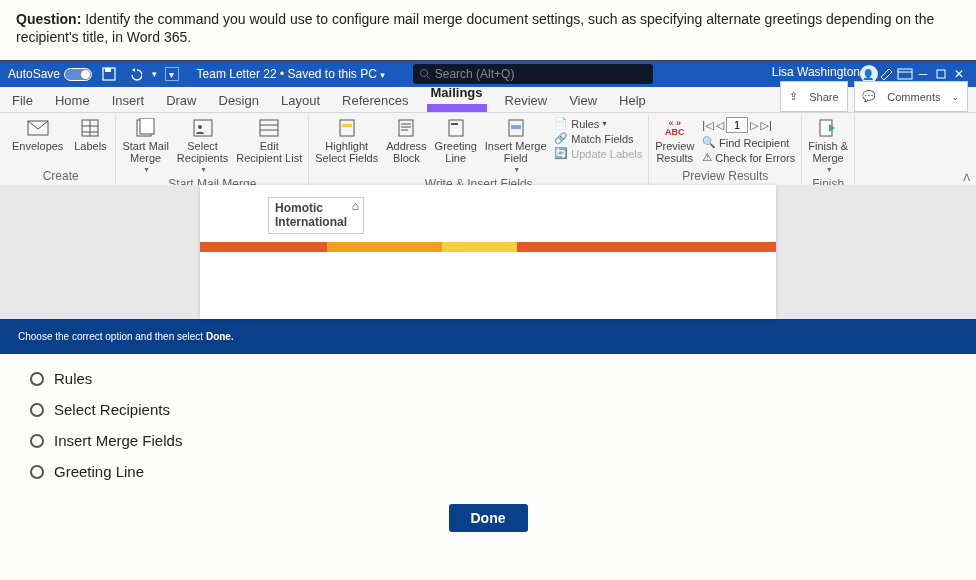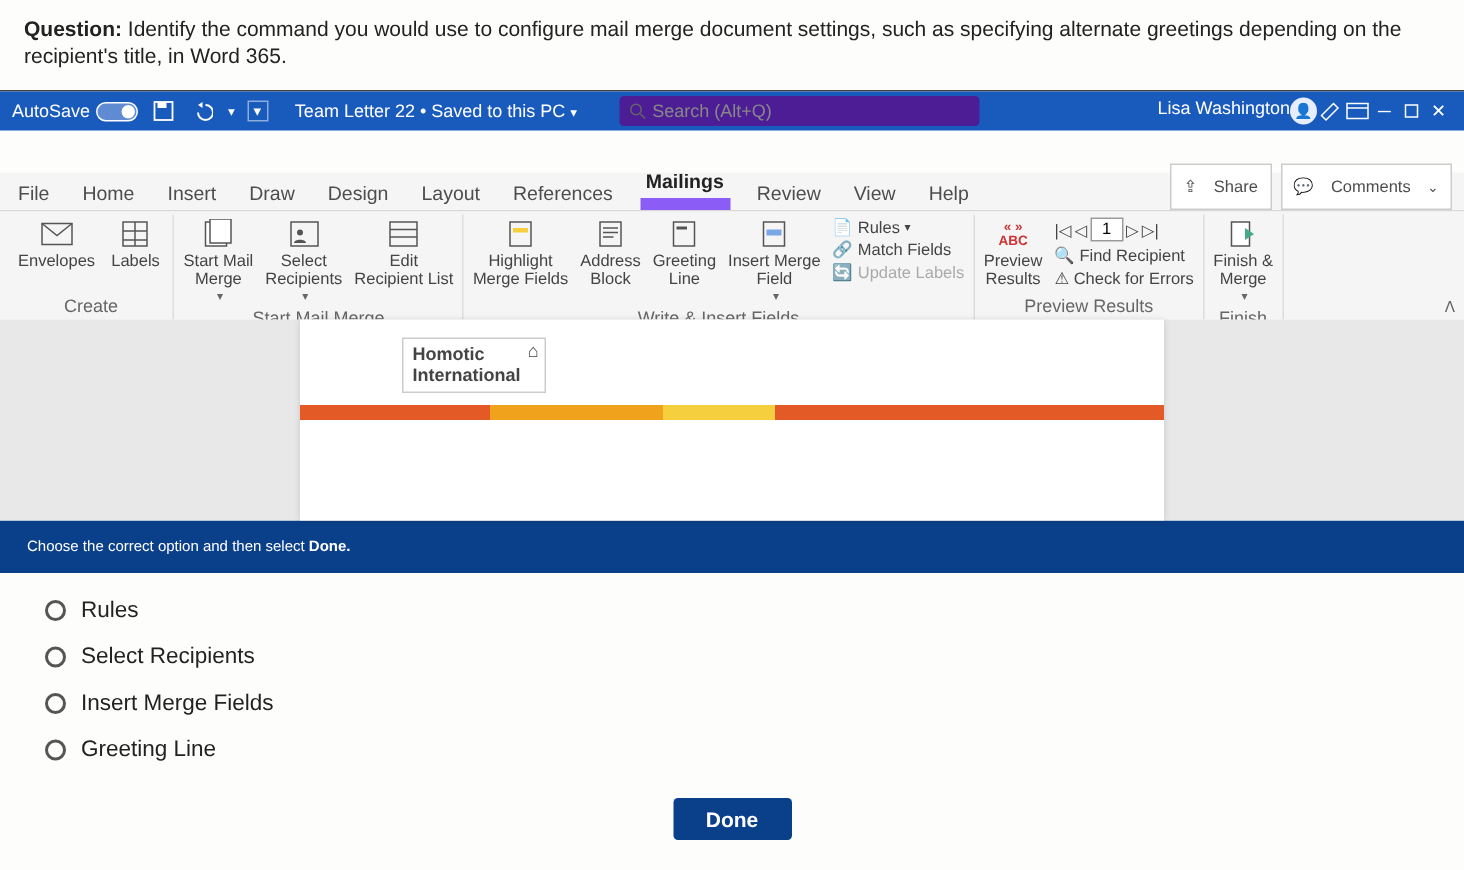--- a/index.html
+++ b/index.html
@@ -6,25 +6,25 @@
   body { font-family: "Segoe UI", Arial, sans-serif; font-size: 12px; background: #fdfdfb; width: 976px; height: 580px; overflow: hidden; color: #222; }
   .question-bar { padding: 10px 16px 14px 16px; font-size: 14px; line-height: 1.3; border-bottom: 1px solid #404040; }
   .question-bar b { font-weight: 700; }
   
   .titlebar { background: #195abd; color: #fff; height: 26px; display: flex; align-items: center; padding: 0 8px; gap: 8px; font-size: 12px; }
   .autosave { display: flex; align-items: center; gap: 4px; }
   .toggle { width: 28px; height: 13px; border: 1px solid #fff; border-radius: 7px; position: relative; background: rgba(255,255,255,.3); }
   .toggle::after { content:""; position:absolute; width:9px; height:9px; background:#fff; border-radius:50%; top:1px; right:1px; }
   .qat-btn { width: 18px; height: 18px; display:flex; align-items:center; justify-content:center; cursor:pointer; }
   .doc-title { margin-left: 10px; }
-  .searchbox { margin-left: 20px; background:#4c1d95; border-radius:3px; height:20px; width:240px; display:flex; align-items:center; padding:0 6px; color:#555; gap:4px;}
+  .searchbox { margin-left: 20px; background:#0f172a; border-radius:3px; height:20px; width:240px; display:flex; align-items:center; padding:0 6px; color:#555; gap:4px;}
   .tb-right { margin-left:auto; display:flex; align-items:flex-start; gap:0; }
   .avatar { width:18px; height:18px; border-radius:50%; background:#e6edff; display:flex; align-items:center; justify-content:center; color:#195abd; font-size:10px; }
   
-  .ribbon-tabs { background:#f5f5f5; height:26px; display:flex; align-items:flex-end; padding:0 8px; gap:14px; font-size:13px; border-bottom:1px solid #d8d8d8;margin-top:28px;}
+  .ribbon-tabs { background:#f5f5f5; height:26px; display:flex; align-items:flex-end; padding:0 8px; gap:14px; font-size:13px; border-bottom:1px solid #d8d8d8;}
   .ribbon-tabs span { padding:4px 4px; cursor:pointer; color:#4d4d4d;}
   .ribbon-tabs .active { font-weight:700; color:#222; border-bottom:8px solid #8b5cf6; }
   .ribbon-right { margin-left:auto; display:flex; gap:6px; align-items:center;}
   .ribbon-btn { border:1px solid #ccc; background:#fff; padding:1px 6px; font-size:11px; display:flex; align-items:center; gap:3px; cursor:pointer;}
   
   .ribbon { background:#f5f5f5; height:72px; display:flex; align-items:stretch; padding:2px 6px 0 6px; font-size:11px; color:#444; position:relative;}
   .group { display:flex; flex-direction:column; align-items:center; justify-content:space-between; padding:0 6px; border-right:1px solid #ddd;}
   .group:last-child { border-right:none;}
   .group-cmds { display:flex; gap:8px; align-items:flex-start; flex:1; padding-top:2px;}
   .group-label { font-size:12px; color:#666; padding:2px 0; text-align:center; width:100%;}
@@ -208,21 +208,21 @@
   <div class="group">
     <div class="group-cmds">
       <div class="vcmd">
         <span class="icn">
             <svg width="20" height="20" viewBox="0 0 20 20">
               <rect x="3" y="2" width="14" height="16" fill="none" stroke="#555"></rect>
               <rect x="5" y="6" width="10" height="3" fill="#f6cf3f"></rect>
             </svg>
           </span>
         <span style="white-space:pre-line">Highlight
-Merge Fields</span>
+Select Fields</span>
       </div>
       <div class="vcmd">
         <span class="icn">
             <svg width="20" height="20" viewBox="0 0 20 20">
               <rect x="3" y="2" width="14" height="16" fill="none" stroke="#555"></rect>
               <line x1="5" y1="6" x2="15" y2="6" stroke="#555"></line>
               <line x1="5" y1="9" x2="15" y2="9" stroke="#555"></line>
               <line x1="5" y1="12" x2="12" y2="12" stroke="#555"></line>
             </svg>
           </span>

